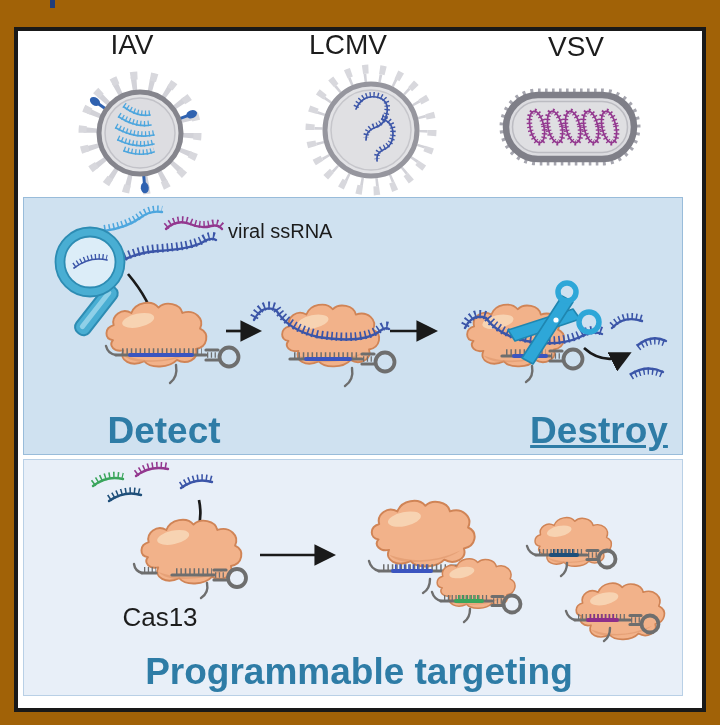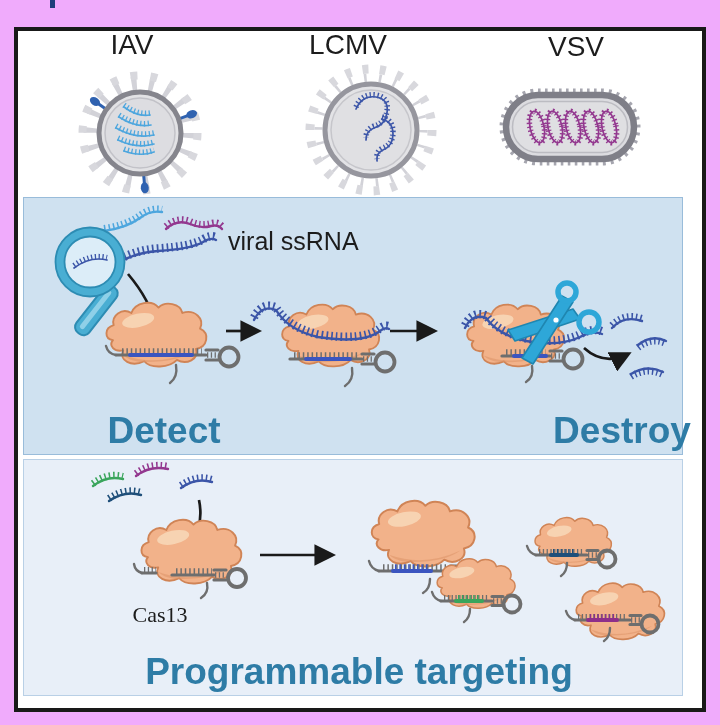--- a/index.html
+++ b/index.html
@@ -1,36 +1,36 @@
 <!DOCTYPE html>
 <html style="--ink: #1a1a1a; --teal-text: #2e7ca6; --top-mark: #1f3d7a; --outer-border: #191919; --panel-detect-bg: #cfe1f0; --panel-detect-border: #99bcda; --panel-program-bg: #e8eff8; --panel-program-border: #b9d0e6; --protein-fill: #f2b28a; --protein-stroke: #d08456; --protein-highlight: #f8d8b8; --protein-shade: #dd9368; --crrna-gray: #6e6e6e; --rna-blue: #3b55a8; --rna-lightblue: #4da6de; --rna-purple: #93388f; --rna-green: #3aa55c; --rna-navy: #1f4f7a; --spacer-blue: #3b55c0; --spacer-green: #3aa55c; --spacer-navy: #1f4f7a; --spacer-purple: #8e2f8a; --mag-teal: #49aed3; --scissors-teal: #2ea7d8; --virus-blue: #2f62b0;"><head>
 <meta charset="utf-8">
 <style>
   html,body{margin:0;padding:0;background:#fff;}
-  .page{position:relative;width:720px;height:725px;background:#f0abfc;overflow:hidden;
+  .page{position:relative;width:720px;height:725px;background:#a16207;overflow:hidden;
         font-family:"Liberation Sans",sans-serif;}
   .top-mark{position:absolute;left:50px;top:0;width:5px;height:8px;
             background:var(--top-mark,#1f3d7a);}
   .outer-box{position:absolute;left:14px;top:27px;width:692px;height:685px;
              box-sizing:border-box;border:4px solid var(--outer-border,#191919);background:#fff;}
   .virus-label{position:absolute;font-size:28px;color:#1c1c1c;text-align:center;line-height:1.1;}
   .virus-svg{position:absolute;}
   .panel{position:absolute;left:23px;width:660px;box-sizing:border-box;}
   .panel-detect{top:197px;height:258px;background:var(--panel-detect-bg,#cfe1f0);
                 border:1.5px solid var(--panel-detect-border,#99bcda);}
   .panel-program{top:459px;height:237px;background:var(--panel-program-bg,#e8eff8);
                  border:1.5px solid var(--panel-program-border,#b9d0e6);}
   .panel svg{position:absolute;left:0;top:0;}
-  .rna-label{position:absolute;left:204px;top:29px;font-size:25px;color:#1c1c1c;}
+  .rna-label{position:absolute;left:204px;top:22px;font-size:20px;color:#1c1c1c;}
   .step-label{position:absolute;font-size:37px;font-weight:700;color:var(--teal-text,#2e7ca6);
               text-align:center;}
   .detect-pos{left:60px;top:212px;width:160px;}
-  .destroy-pos{left:518px;top:212px;width:160px;}
-  .cas-label{position:absolute;left:66px;top:142px;width:140px;font-size:22px;color:#1c1c1c;
-             text-align:center;font-family:Liberation Serif, serif;}
+  .destroy-pos{left:495px;top:212px;width:160px;text-decoration:underline;}
+  .cas-label{position:absolute;left:66px;top:142px;width:140px;font-size:26px;color:#1c1c1c;
+             text-align:center;}
   .caption-pos{left:85px;top:191px;width:500px;text-align:center;}
 
   
   .comb{fill:none;stroke-width:8.5;stroke-dasharray:1.7 3.1;}
   .comb.small{stroke-width:7;stroke-dasharray:1.5 2.9;}
   .comb.tiny{stroke-width:5.5;stroke-dasharray:1.3 2.5;}
   .line{fill:none;stroke-width:2.4;stroke-linecap:round;}
   .line.thick{stroke-width:3.2;}
   .line.thin{stroke-width:1.7;}
   .c-blue{stroke:var(--rna-blue,#3b55a8);}

